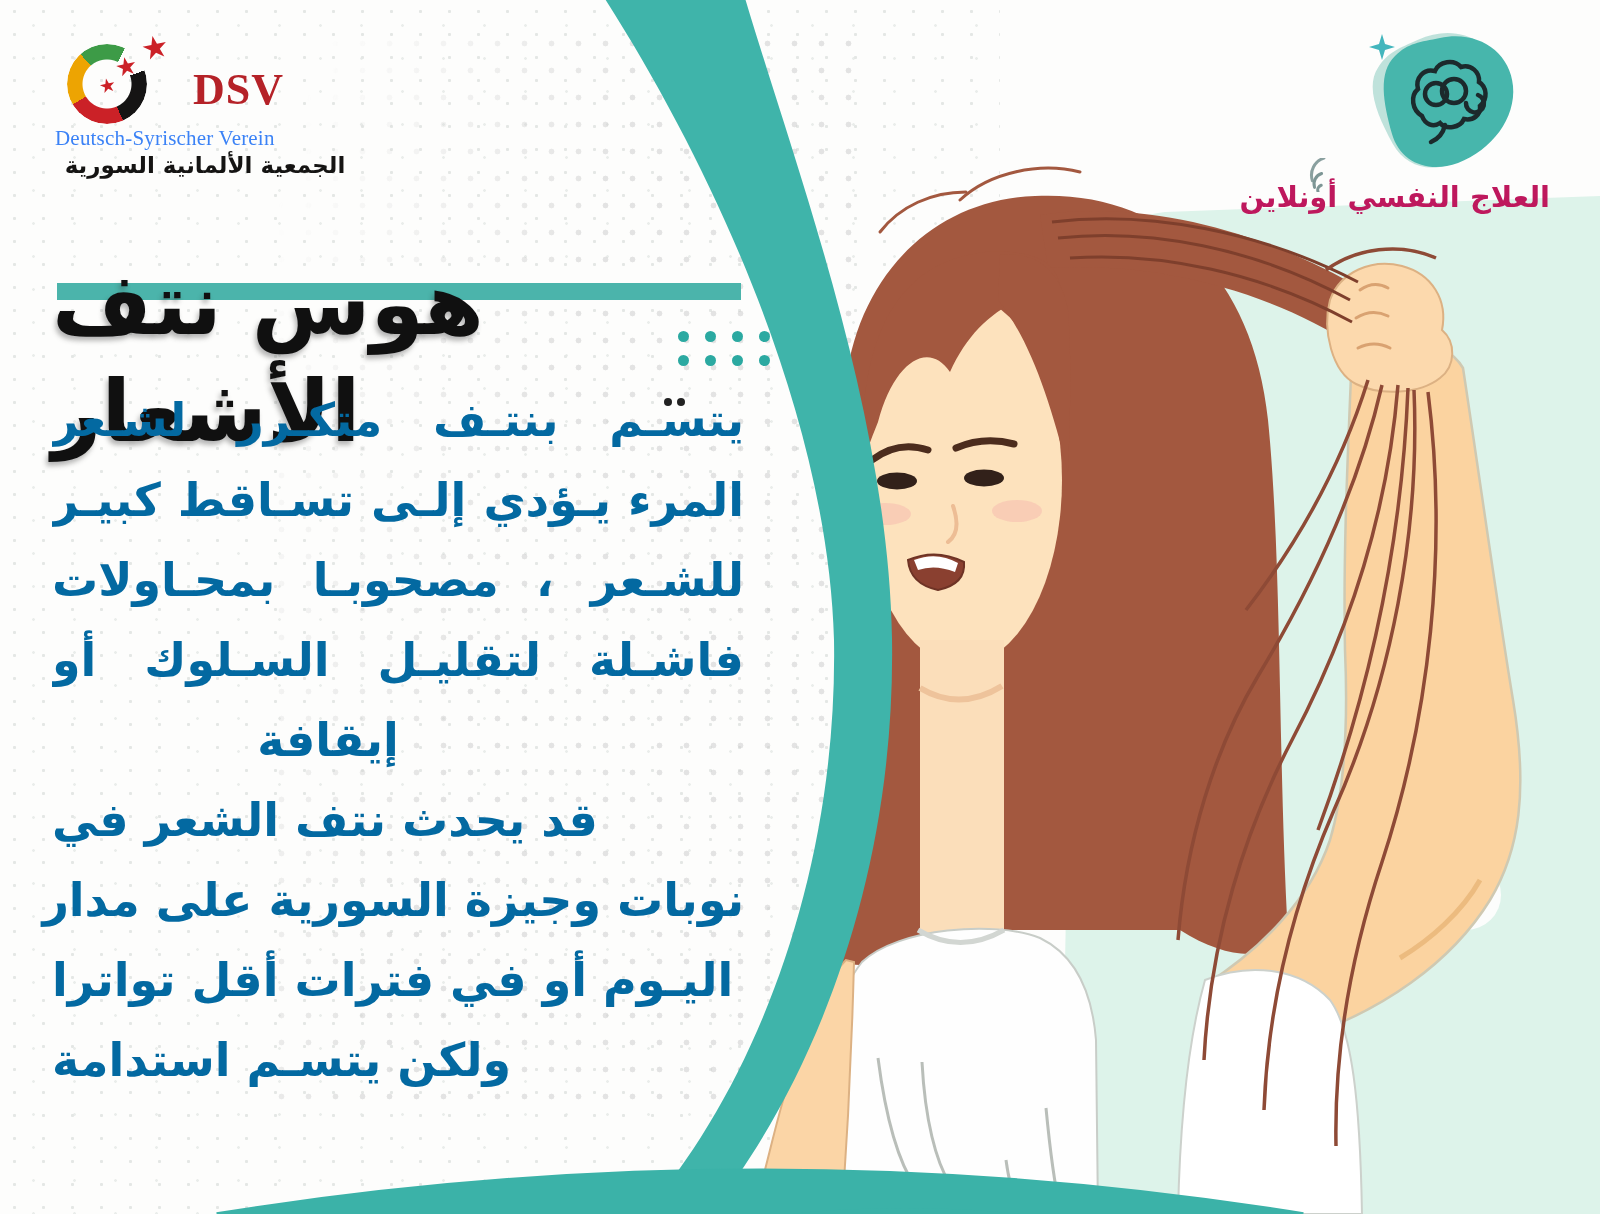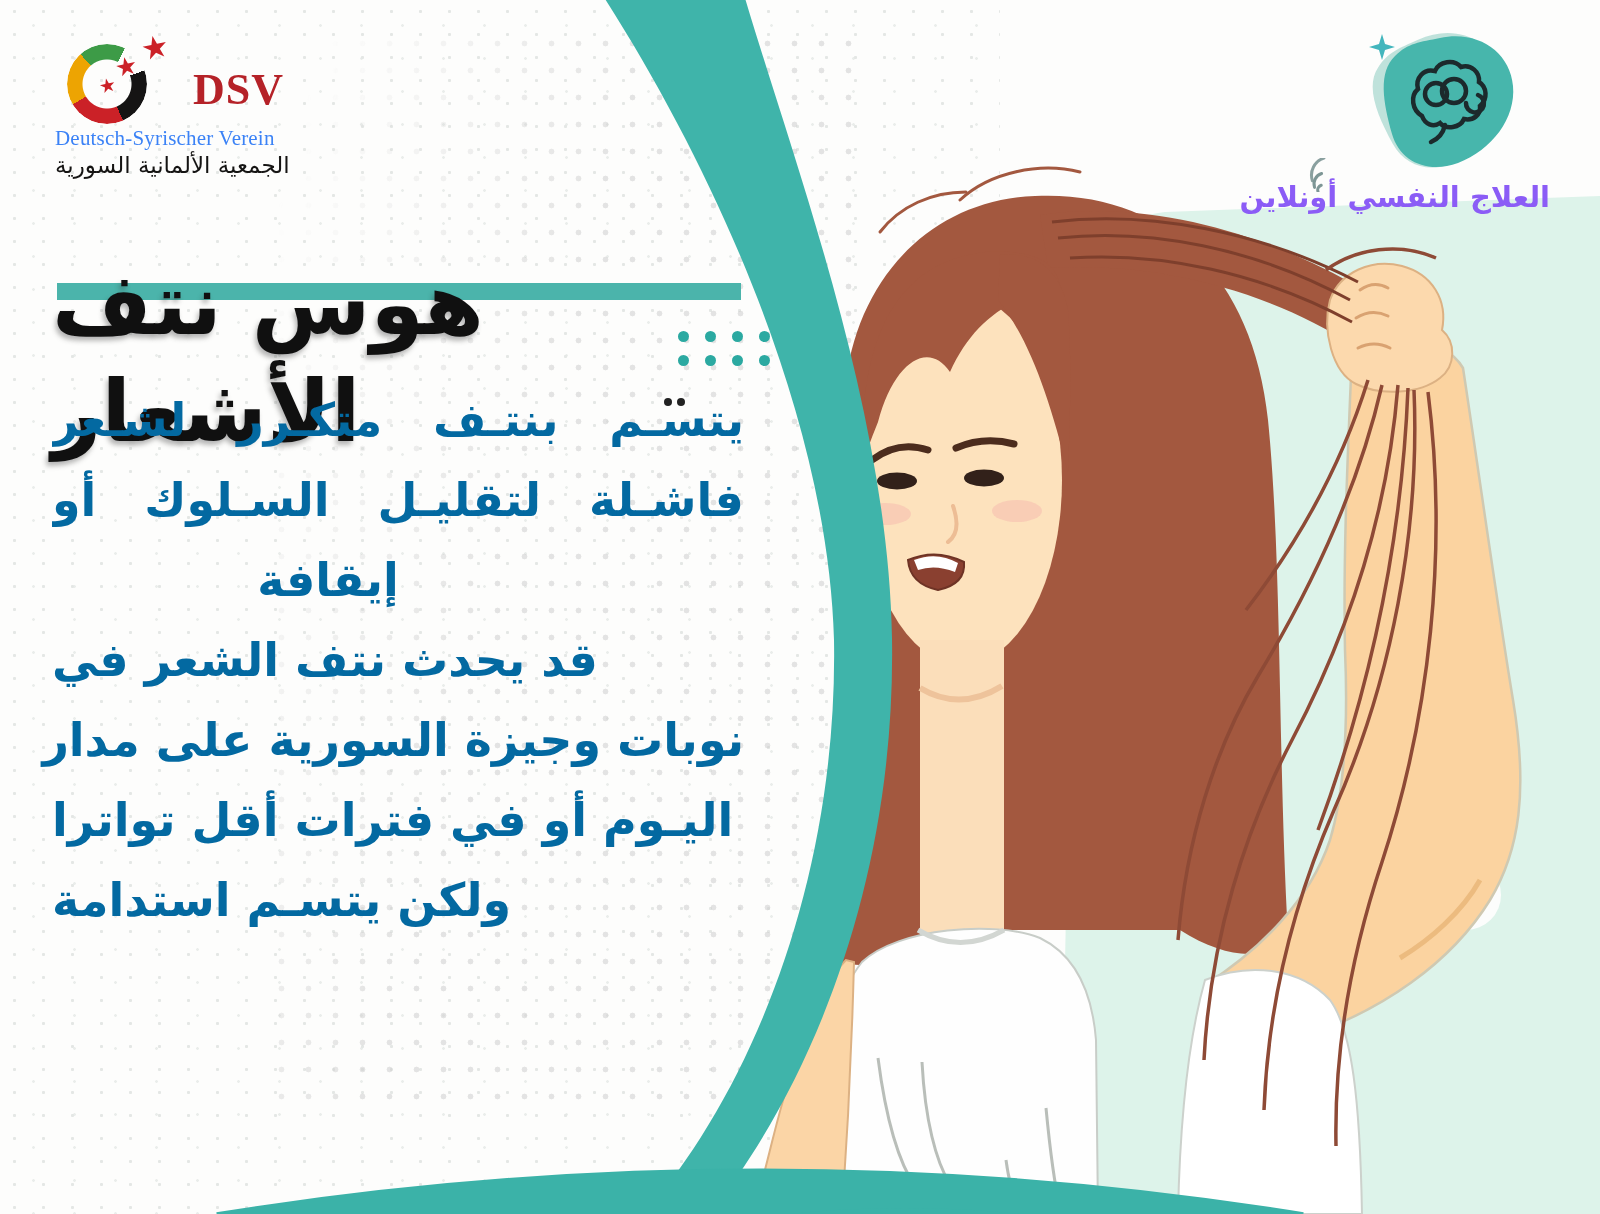--- a/index.html
+++ b/index.html
@@ -44,22 +44,22 @@
     position:absolute;left:102px;top:24px;
     font-family:"Liberation Serif",serif;font-weight:bold;font-size:44px;color:#b52228;
     letter-spacing:1px;
     margin-left:36px;
   }
   .dsv-de{
     position:absolute;left:0;top:86px;width:300px;
     font-family:"Liberation Serif",serif;font-size:21px;color:#3b82f6;letter-spacing:.2px;
   }
   .dsv-ar{
-    position:absolute;left:0;top:112px;width:300px;direction:rtl;text-align:left;
-    font-weight:normal;font-size:23px;color:#151413;
+    position:absolute;left:0;top:112px;width:300px;direction:rtl;text-align:center;
+    font-weight:bold;font-size:23px;color:#151413;
   }
   .dsv-ar-inner{display:inline-block;}
 
   
   .title-bar{position:absolute;left:57px;top:283px;width:684px;height:17px;background:#4bb4ab;z-index:4;}
   .page-title{
     position:absolute;left:52px;top:193px;width:690px;z-index:5;
     direction:rtl;text-align:left;
     font-size:86px;font-weight:bold;color:#101010;line-height:1.25;
     text-shadow:-2px 4px 5px rgba(50,50,50,.35);
@@ -76,21 +76,21 @@
   }
   .body-text .ln{height:80px;line-height:80px;white-space:nowrap;}
   .l-just{text-align:justify;text-align-last:justify;white-space:normal;height:80px;overflow:hidden;}
   .l-indent{text-align:center;padding-left:0;padding-right:140px;}
   .l-center{text-align:left;}
 
   
   .brand{position:absolute;left:1310px;top:28px;width:255px;height:190px;z-index:6;}
   .brand-caption{
     position:absolute;left:0;top:152px;width:240px;direction:rtl;text-align:left;
-    font-size:29px;font-weight:bold;color:#8b5cf6;white-space:nowrap;
+    font-size:29px;font-weight:bold;color:#be185d;white-space:nowrap;
   }
   .brand-caption .cap-inner{display:inline-block;}
   .wifi{position:absolute;left:-2px;top:130px;}
 </style>
 </head>
 <body>
 
 <div id="canvas">
 
   <div class="noise"></div>
@@ -196,20 +196,22 @@
       <i></i>
       <i></i>
       <i></i>
       <i></i>
       <i></i>
       <i></i>
   </div>
 
   <div class="body-text">
     <div class="ln l-just">يتسـم بنتـف متكـرر لشـعر</div>
+    <div class="ln l-just">المرء يـؤدي إلـى تسـاقط كبيـر</div>
+    <div class="ln l-just">للشـعر ، مصحوبـا بمحـاولات</div>
     <div class="ln l-just">فاشـلة لتقليـل السـلوك أو</div>
     <div class="ln l-indent">إيقافة</div>
     <div class="ln l-center">قد يحدث نتف الشعر في</div>
     <div class="ln l-center">نوبات وجيزة السورية على مدار</div>
     <div class="ln l-center">اليـوم أو في فترات أقل تواترا</div>
     <div class="ln l-center">ولكن يتسـم استدامة</div>
   </div>
 
   <div class="brand">
     <svg width="255" height="150" viewBox="0 0 255 150">

